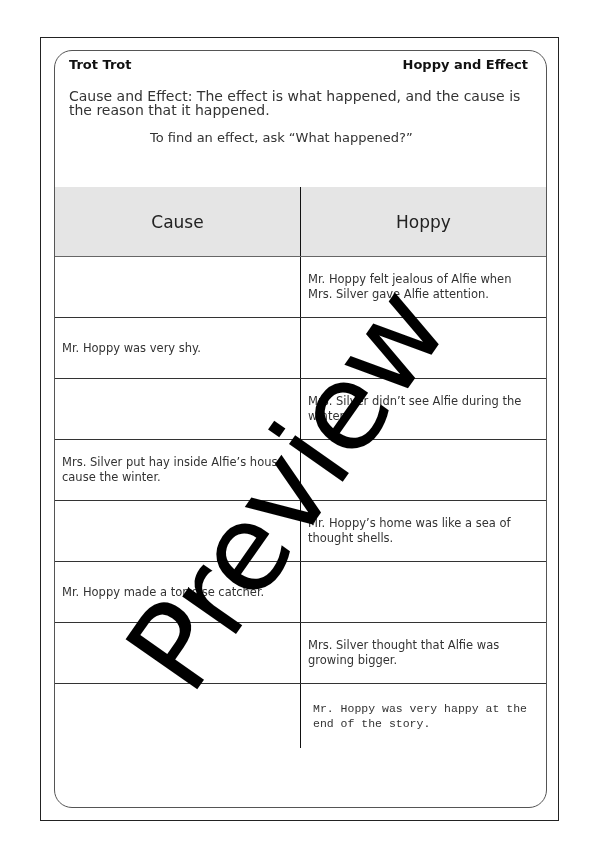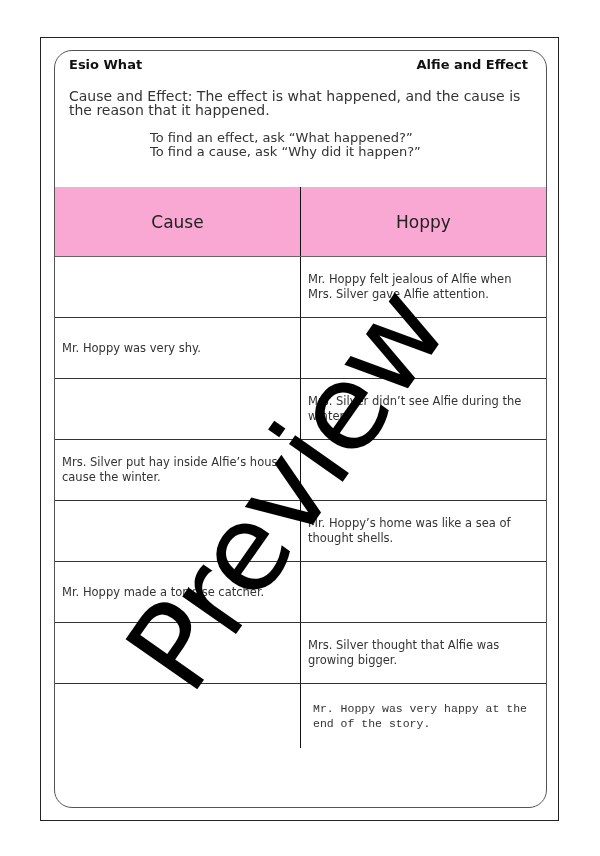--- a/index.html
+++ b/index.html
@@ -7,47 +7,46 @@
            font-family: "DejaVu Sans", sans-serif; color: #333333; }
     .outer { position: absolute; left: 40px; top: 37px; width: 519px; height: 784px;
              border: 1px solid #222222; box-sizing: border-box; }
     .inner { position: absolute; left: 54px; top: 50px; width: 493px; height: 758px;
              border: 1.5px solid #555555; border-radius: 18px; box-sizing: border-box; overflow: hidden; }
     .title-row { position: absolute; left: 14px; right: 18px; top: 6px; height: 20px;
                  display: flex; justify-content: space-between; font-weight: bold; font-size: 13px; color: #111; }
     .intro { position: absolute; left: 14px; top: 38px; width: 460px; font-size: 14px; line-height: 14px; color: #333; }
     .hints { position: absolute; left: 95px; top: 80px; font-size: 13px; line-height: 14px; color: #333; }
     table.ce { position: absolute; left: 0; top: 136px; width: 100%; border-collapse: collapse; table-layout: fixed; }
-    table.ce th { background: #f9a8d4; font-weight: normal; font-size: 17px; color: #222; height: 67px;
+    table.ce th { background: #e5e5e5; font-weight: normal; font-size: 17px; color: #222; height: 67px;
                   border-bottom: 1.5px solid #666; text-align: center; }
     table.ce th:first-child, table.ce td:first-child { border-right: 1.5px solid #111; }
     table.ce td { height: 60px; border-bottom: 1.5px solid #333; font-size: 11.5px; line-height: 15px;
                   vertical-align: middle; color: #333; padding: 0 7px 0 7px; }
     table.ce tr:last-child td { border-bottom: none; height: 64px; }
     td.effect-cell { padding-left: 6px; margin-top: 40px; }
     td.effect-last { padding-left: 12px !important; font-family: Liberation Mono, monospace; }
     .watermark { position: absolute; left: 120px; top: 270px; width: 330px; height: 420px; pointer-events: none; }
     .watermark span { position: absolute; left: -60px; top: 150px; transform: rotate(-55deg); transform-origin: center;
                       font-family: "DejaVu Sans", sans-serif; font-size: 120px; font-weight: normal; color: #000;
                       letter-spacing: -2px; white-space: nowrap; }
   </style>
 </head>
 <body>
 
 <div class="outer"></div>
 
 <div class="inner">
   <div class="title-row">
-    <span>Esio What</span>
-    <span>Alfie and Effect</span>
+    <span>Trot Trot</span>
+    <span>Hoppy and Effect</span>
   </div>
   <div class="intro">Cause and Effect: The effect is what happened, and the cause is the reason that it happened.</div>
   <div class="hints">
     <div>To find an effect, ask “What happened?”</div>
-    <div>To find a cause, ask “Why did it happen?”</div>
   </div>
 
   <table class="ce">
     <thead>
       <tr>
         <th>Cause</th>
         <th>Hoppy</th>
       </tr>
     </thead>
     <tbody>

